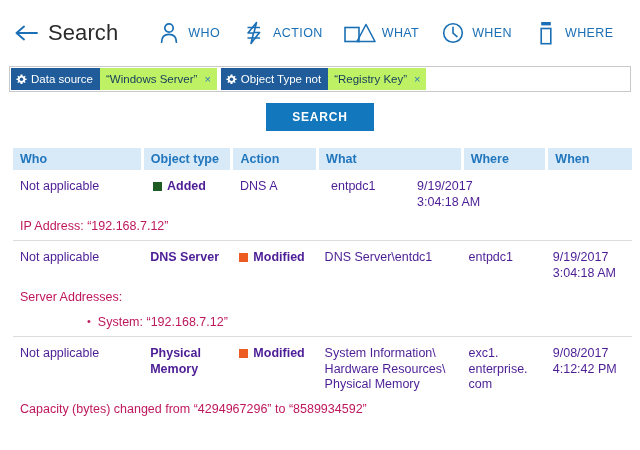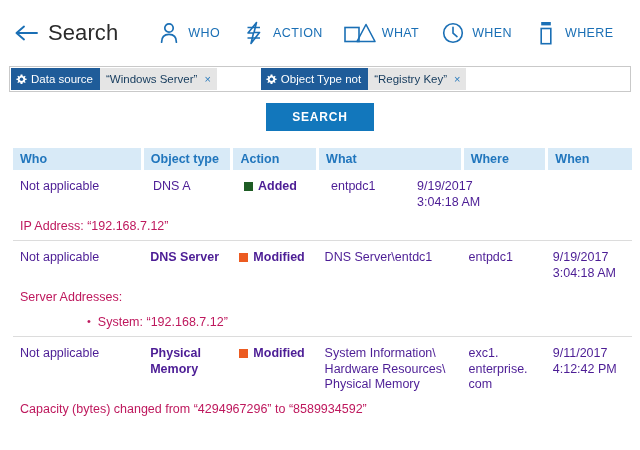--- a/index.html
+++ b/index.html
@@ -73,21 +73,20 @@
     padding: 0 9px;
   }
   .filterbar {
     border: 1px solid #c9c9c9;
     height: 26px;
     display: flex;
     align-items: stretch;
     background: #ffffff;
     box-sizing: border-box;
     padding: 1px;
-    gap: 40px;
   }
   .chip {
     display: flex;
     align-items: stretch;
     margin-right: 4px;
   }
   .chip-key {
     background: #1f5c99;
     color: #ffffff;
     font-size: 11.5px;
@@ -95,21 +94,21 @@
     align-items: center;
     padding: 0 7px 0 5px;
     white-space: nowrap;
   }
   .chip-key .gear {
     margin-right: 4px;
     display: flex;
     align-items: center;
   }
   .chip-val {
-    background: #e5e5e5;
+    background: #bef264;
     color: #143a5c;
     font-size: 11.5px;
     display: flex;
     align-items: center;
     padding: 8px 6px;
     white-space: nowrap;
   }
   .chip-x {
     color: #2d7cbd;
     font-size: 11px;
@@ -336,25 +335,25 @@
     <div class="th c-type">Object type</div>
     <div class="th c-action">Action</div>
     <div class="th c-what">What</div>
     <div class="th c-where">Where</div>
     <div class="th c-when">When</div>
   </div>
 
   <div class="row">
     <div class="row-cells">
       <div class="td c-who">Not applicable</div>
-      <div class="td c-type">DNS A</div>
       <div class="td c-action action-cell">
         <span class="swatch" id="sw0" style="background: rgb(30, 92, 36);"></span>
         <span class="action-text">Added</span>
       </div>
+      <div class="td c-type">DNS A</div>
       <div class="td c-where mono-path">entpdc1</div>
       <div class="td c-when mono-path">9/19/2017
 3:04:18 AM</div>
     </div>
     <div class="detail">IP Address: “192.168.7.12”</div>
   </div>
 
   <div class="row">
     <div class="row-cells">
       <div class="td c-who">Not applicable</div>
@@ -380,19 +379,19 @@
       <div class="td c-action action-cell">
         <span class="swatch" id="sw2" style="background: rgb(236, 91, 33);"></span>
         <span class="action-text">Modified</span>
       </div>
       <div class="td c-what mono-path">System Information\
 Hardware Resources\
 Physical Memory</div>
       <div class="td c-where mono-path">exc1.
 enterprise.
 com</div>
-      <div class="td c-when mono-path">9/11/2017
+      <div class="td c-when mono-path">9/08/2017
 4:12:42 PM</div>
     </div>
     <div class="detail">Capacity (bytes) changed from “4294967296” to “8589934592”</div>
   </div>
 
 </div>
 
 </body></html>

